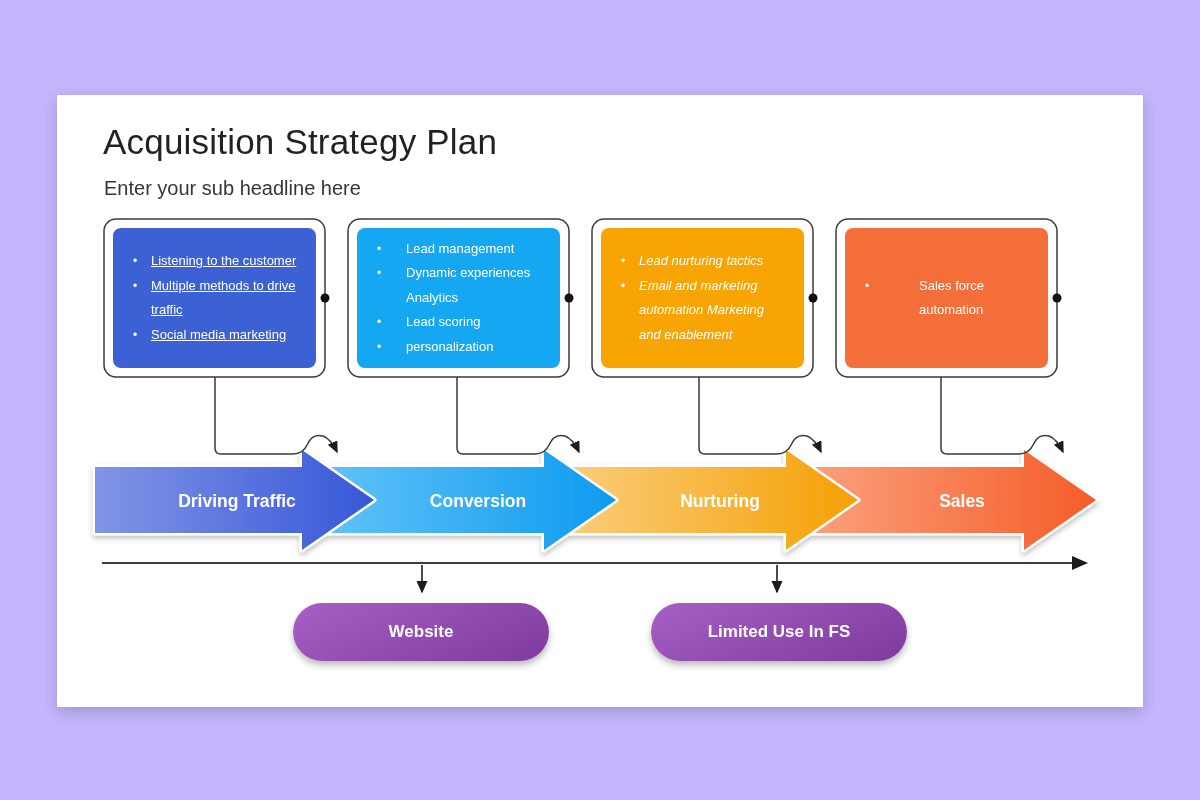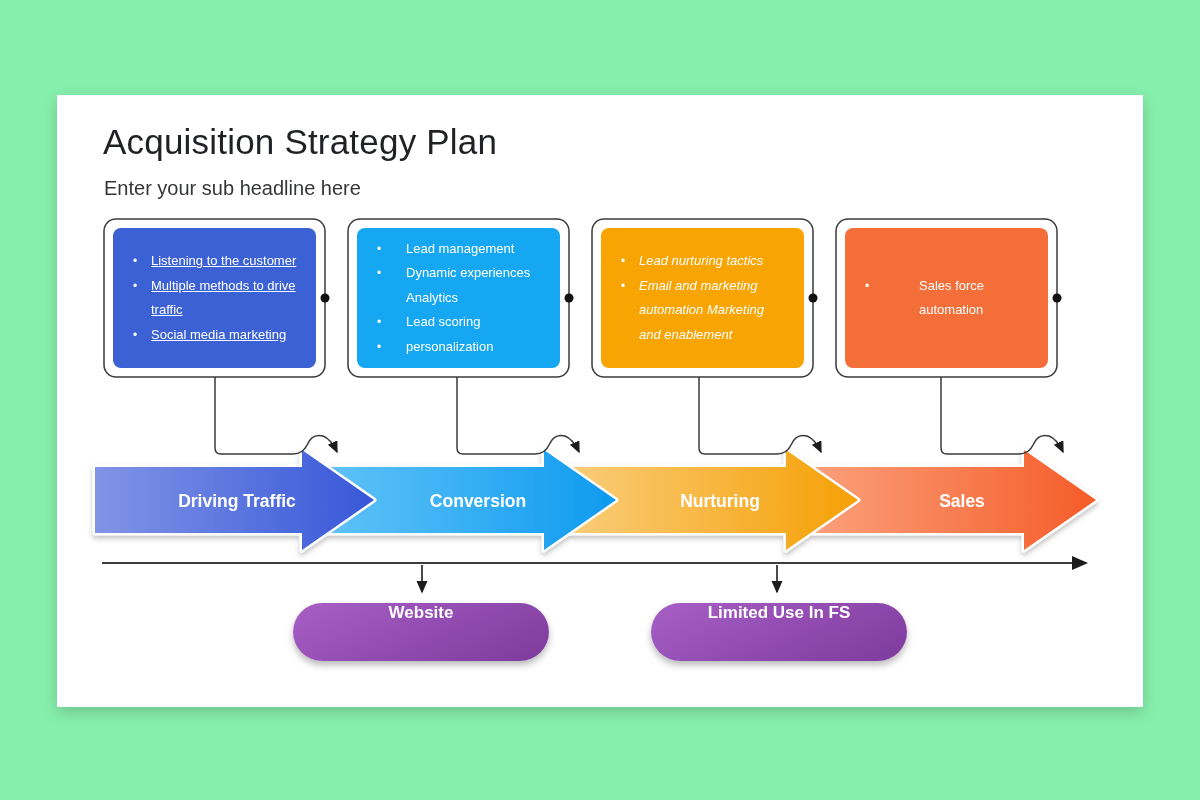--- a/index.html
+++ b/index.html
@@ -17,32 +17,32 @@
              padding:0 8px 0 20px;box-sizing:border-box;}
   .stage-box ul{margin:0;padding:0;list-style:none;}
   .stage-box li{display:flex;color:#ffffff;font-size:13px;line-height:24.5px;}
   .bullet{width:18px;flex:0 0 18px;font-size:12px;}
   .box-1{left:113px;} .box-1 .li-text{max-width:162px;text-decoration:underline;}
   .box-2{left:357px;} .box-2 .li-text{max-width:150px;margin-left:11px;}
   .box-3{left:601px;} .box-3 .li-text{max-width:142px;font-style:italic;}
   .box-4{left:845px;} .box-4 .li-text{max-width:105px;margin-left:36px;}
 
   .pill{position:absolute;top:603px;width:256px;height:58px;border-radius:29px;
-        display:flex;align-items:flex-start;justify-content:center;
+        display:flex;align-items:center;justify-content:center;
         color:#fff;font-size:17px;font-weight:bold;
         box-shadow:0 4px 7px rgba(0,0,0,.28);}
   .pill-1{left:293px;} .pill-2{left:651px;}
 
   .arrow-label{font-size:17.5px;font-weight:bold;fill:#ffffff;
                font-family:"Liberation Sans",sans-serif;}
 </style>
 </head>
 <body>
 
-<div class="stage" style="background: #86efac;">
+<div class="stage" style="background: #c4b5fd;">
   <div class="slide" style="background: rgb(255, 255, 255);"></div>
 
   <div class="title">Acquisition Strategy Plan</div>
   <div class="subtitle">Enter your sub headline here</div>
 
   <svg class="diagram-svg" viewBox="0 0 1200 800" xmlns="http://www.w3.org/2000/svg">
     <defs>
       <linearGradient id="grad0" gradientUnits="userSpaceOnUse" x1="95" y1="500" x2="374" y2="500">
         <stop offset="0" stop-color="#8195e6"></stop>
           <stop offset="1" stop-color="#3757d8"></stop>

